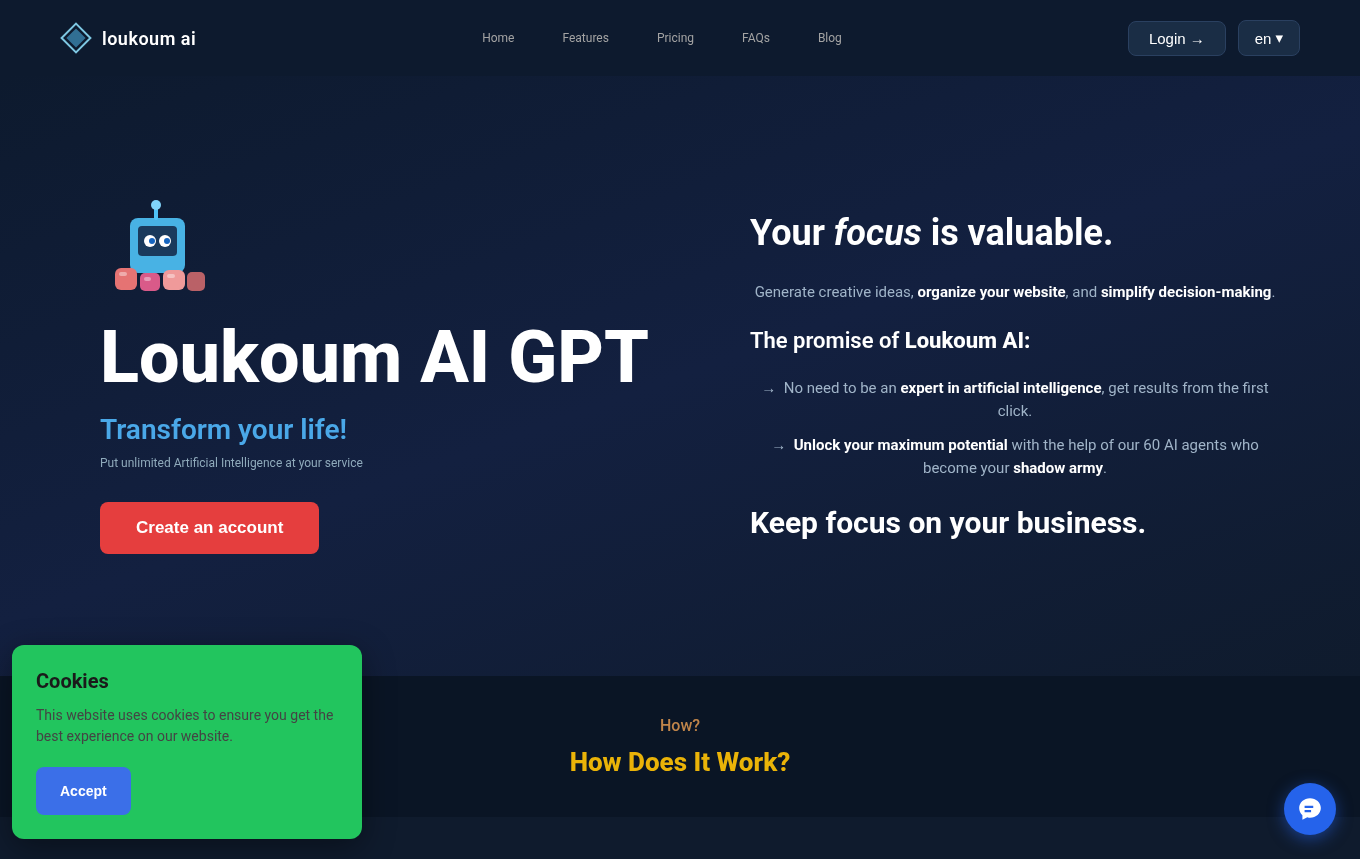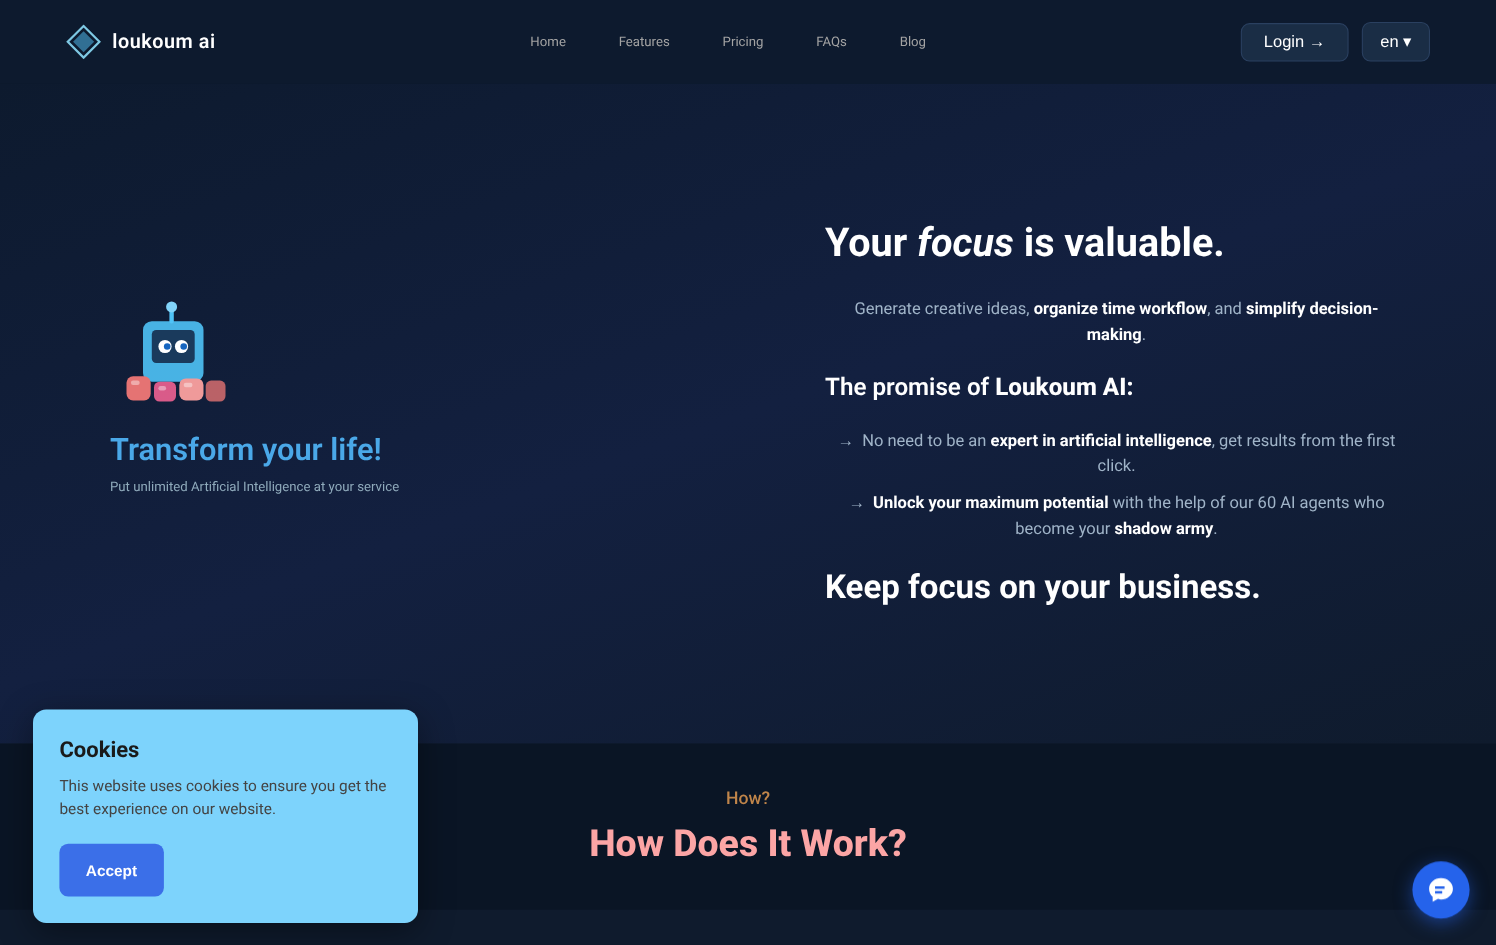--- a/index.html
+++ b/index.html
@@ -217,31 +217,31 @@
     }
 
     .how-label {
       color: #c0854a;
       font-size: 16px;
       font-weight: 500;
       margin-bottom: 12px;
     }
 
     .how-title {
-      font-size: 34px;
+      font-size: 26px;
       font-weight: 800;
-      color: #fca5a5;
+      color: #eab308;
     }
 
     
     .cookie-banner {
       position: fixed;
       bottom: 20px;
-      left: 30px;
-      background: #7dd3fc;
+      left: 12px;
+      background: #22c55e;
       color: #1a1a1a;
       border-radius: 12px;
       padding: 24px;
       width: 350px;
       box-shadow: 0 8px 32px rgba(0,0,0,0.4);
       z-index: 1000;
     }
 
     .cookie-title {
       font-size: 20px;
@@ -344,30 +344,32 @@
         <rect x="40" y="75" width="20" height="18" rx="5" fill="#f06292" opacity="0.9"></rect>
         <rect x="63" y="72" width="22" height="20" rx="6" fill="#ef9a9a"></rect>
         <rect x="87" y="74" width="18" height="19" rx="5" fill="#e57373" opacity="0.8"></rect>
 
         <rect x="19" y="74" width="8" height="4" rx="2" fill="#ffffff" opacity="0.4"></rect>
         <rect x="44" y="79" width="7" height="4" rx="2" fill="#ffffff" opacity="0.4"></rect>
         <rect x="67" y="76" width="8" height="4" rx="2" fill="#ffffff" opacity="0.4"></rect>
       </svg>
     </div>
 
+    <h1 class="hero-title">Loukoum AI GPT</h1>
     <p class="hero-subtitle">Transform your life!</p>
     <p class="hero-desc">Put unlimited Artificial Intelligence at your service</p>
+    <button class="cta-btn">Create an account</button>
   </div>
 
   <div class="hero-right">
     <h2>
       Your <em>focus</em> is valuable.
     </h2>
     <p class="hero-tagline">
-      Generate creative ideas, <strong>organize time workflow</strong>, and <strong>simplify decision-making</strong>.
+      Generate creative ideas, <strong>organize your website</strong>, and <strong>simplify decision-making</strong>.
     </p>
     <p class="promise-title">
       The promise of <strong>Loukoum AI:</strong>
     </p>
     <div class="promise-list">
       <p class="promise-item">
         → &nbsp;No need to be an <strong>expert in artificial intelligence</strong>, get results from the first click.
       </p>
       <p class="promise-item">
         → &nbsp;<strong>Unlock your maximum potential</strong> with the help of our 60 AI agents who become your <strong>shadow army</strong>.

